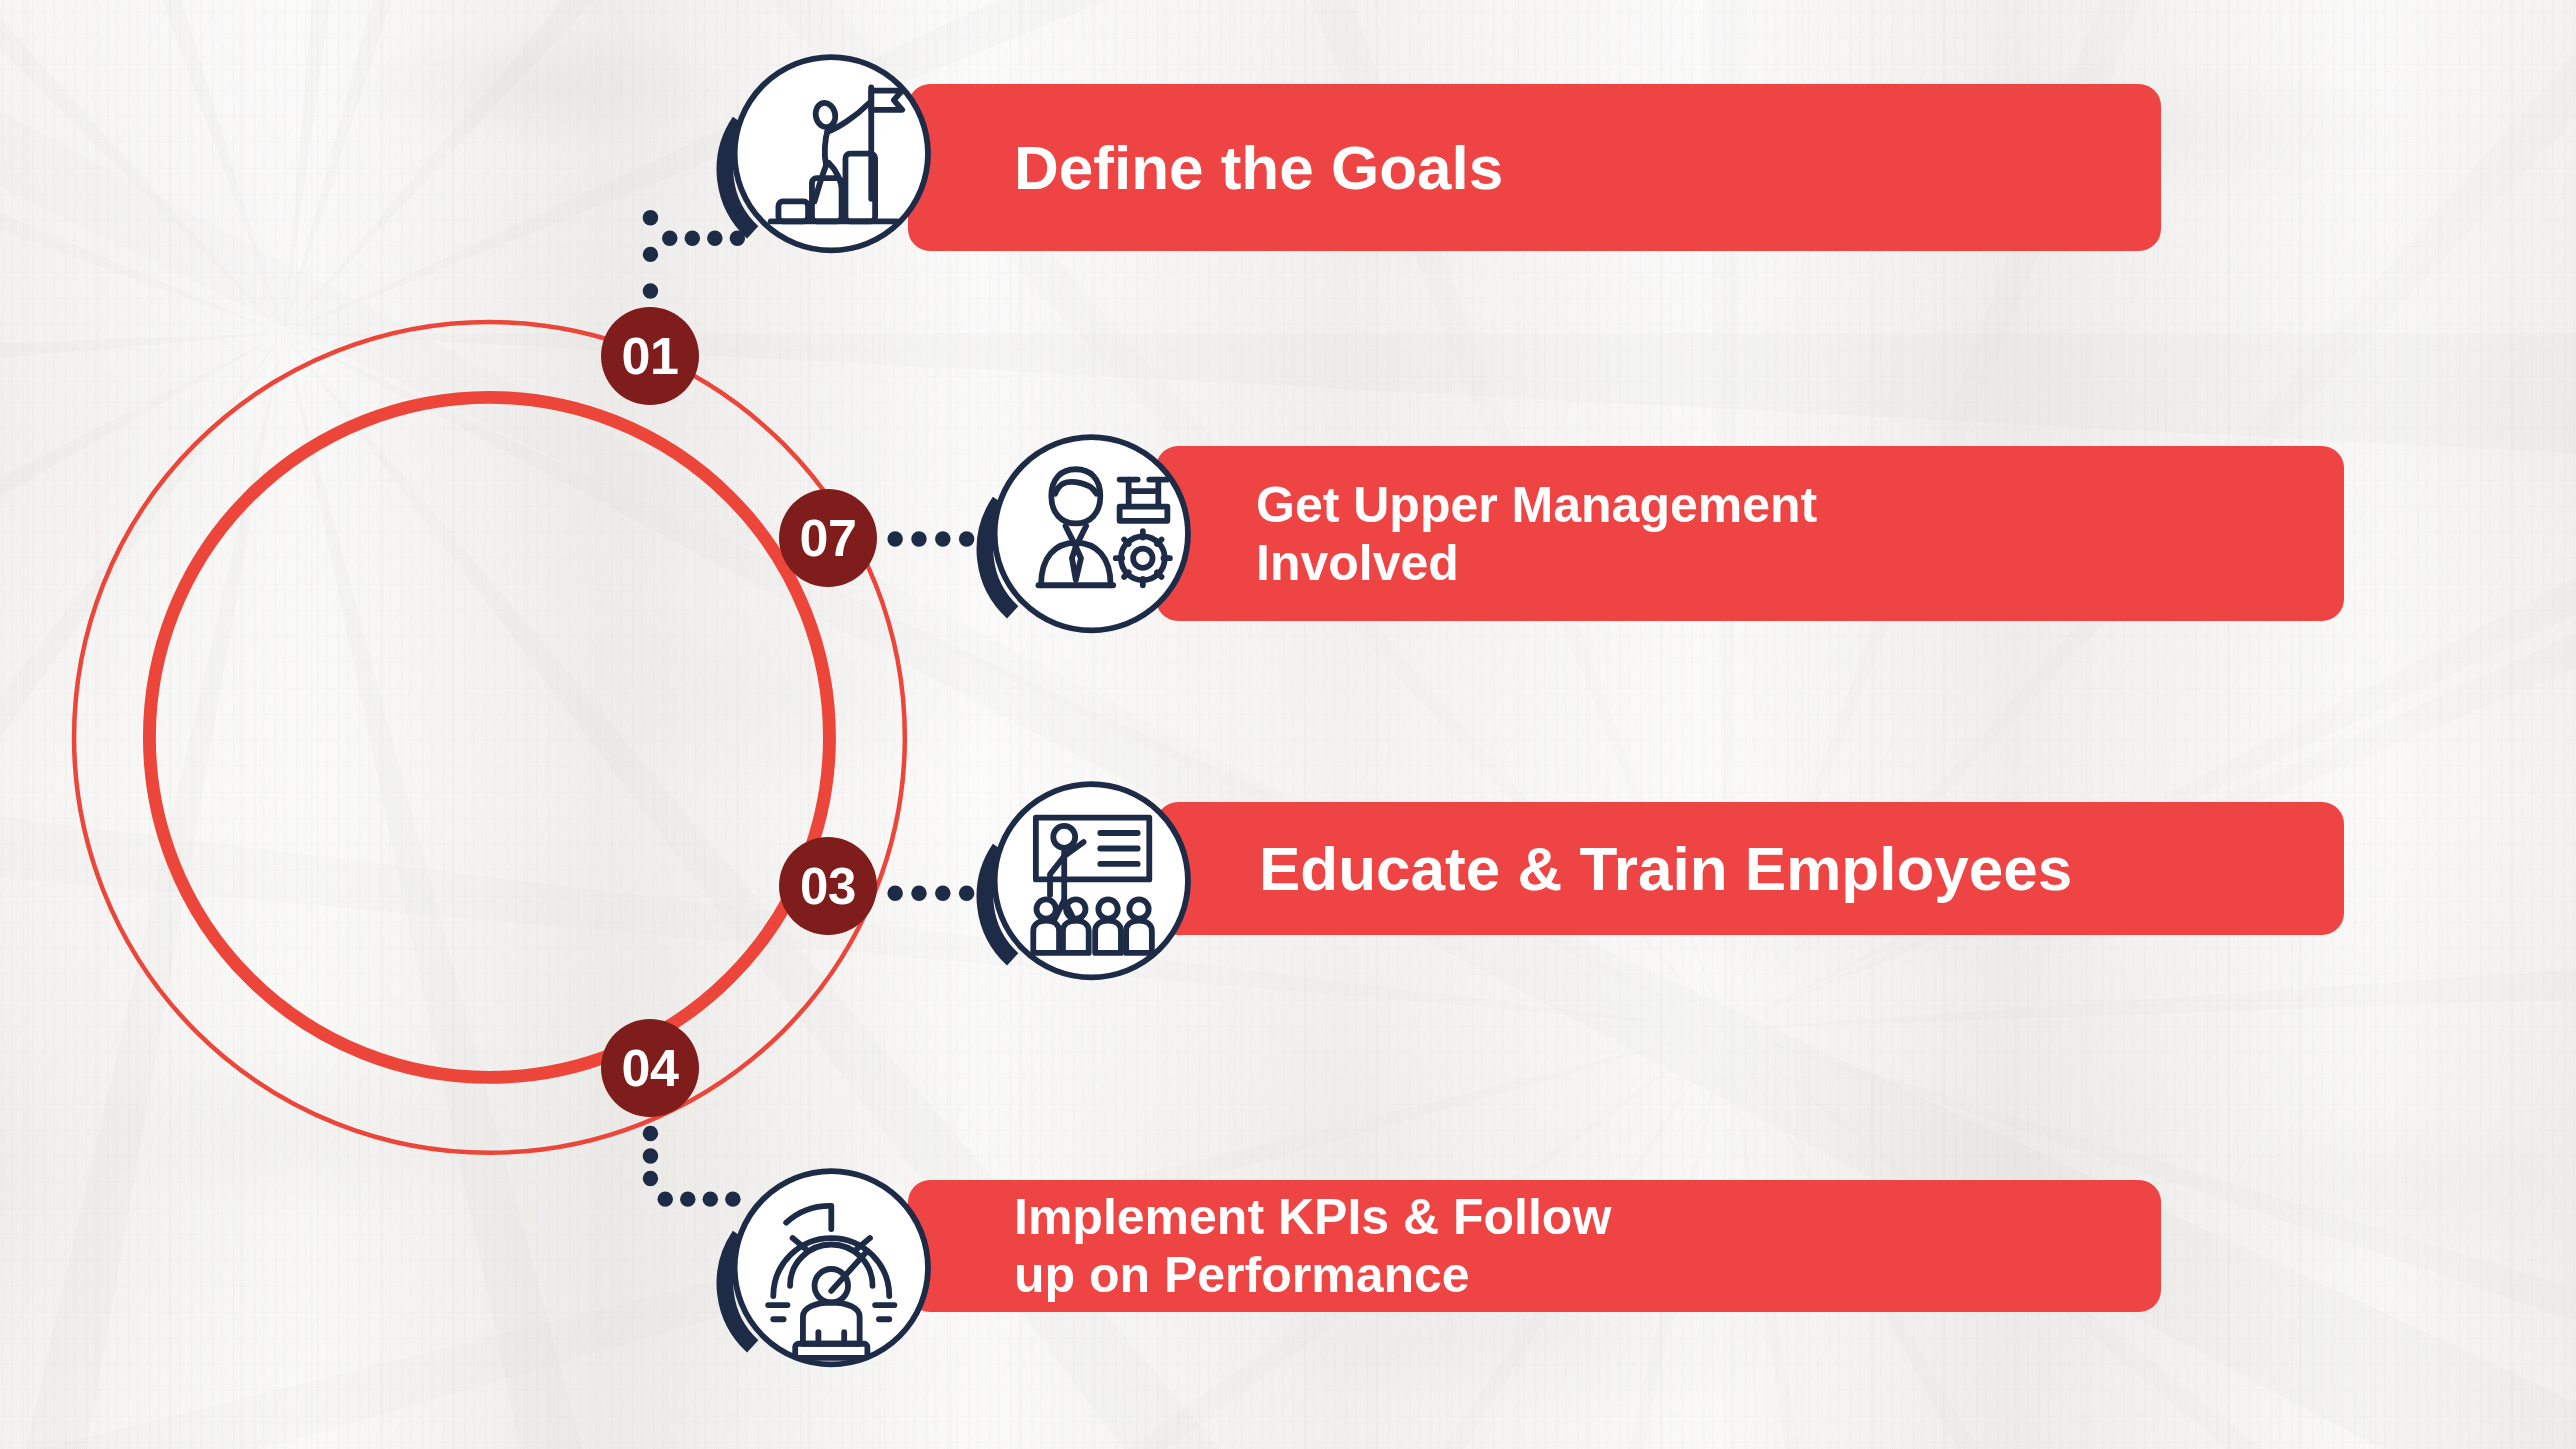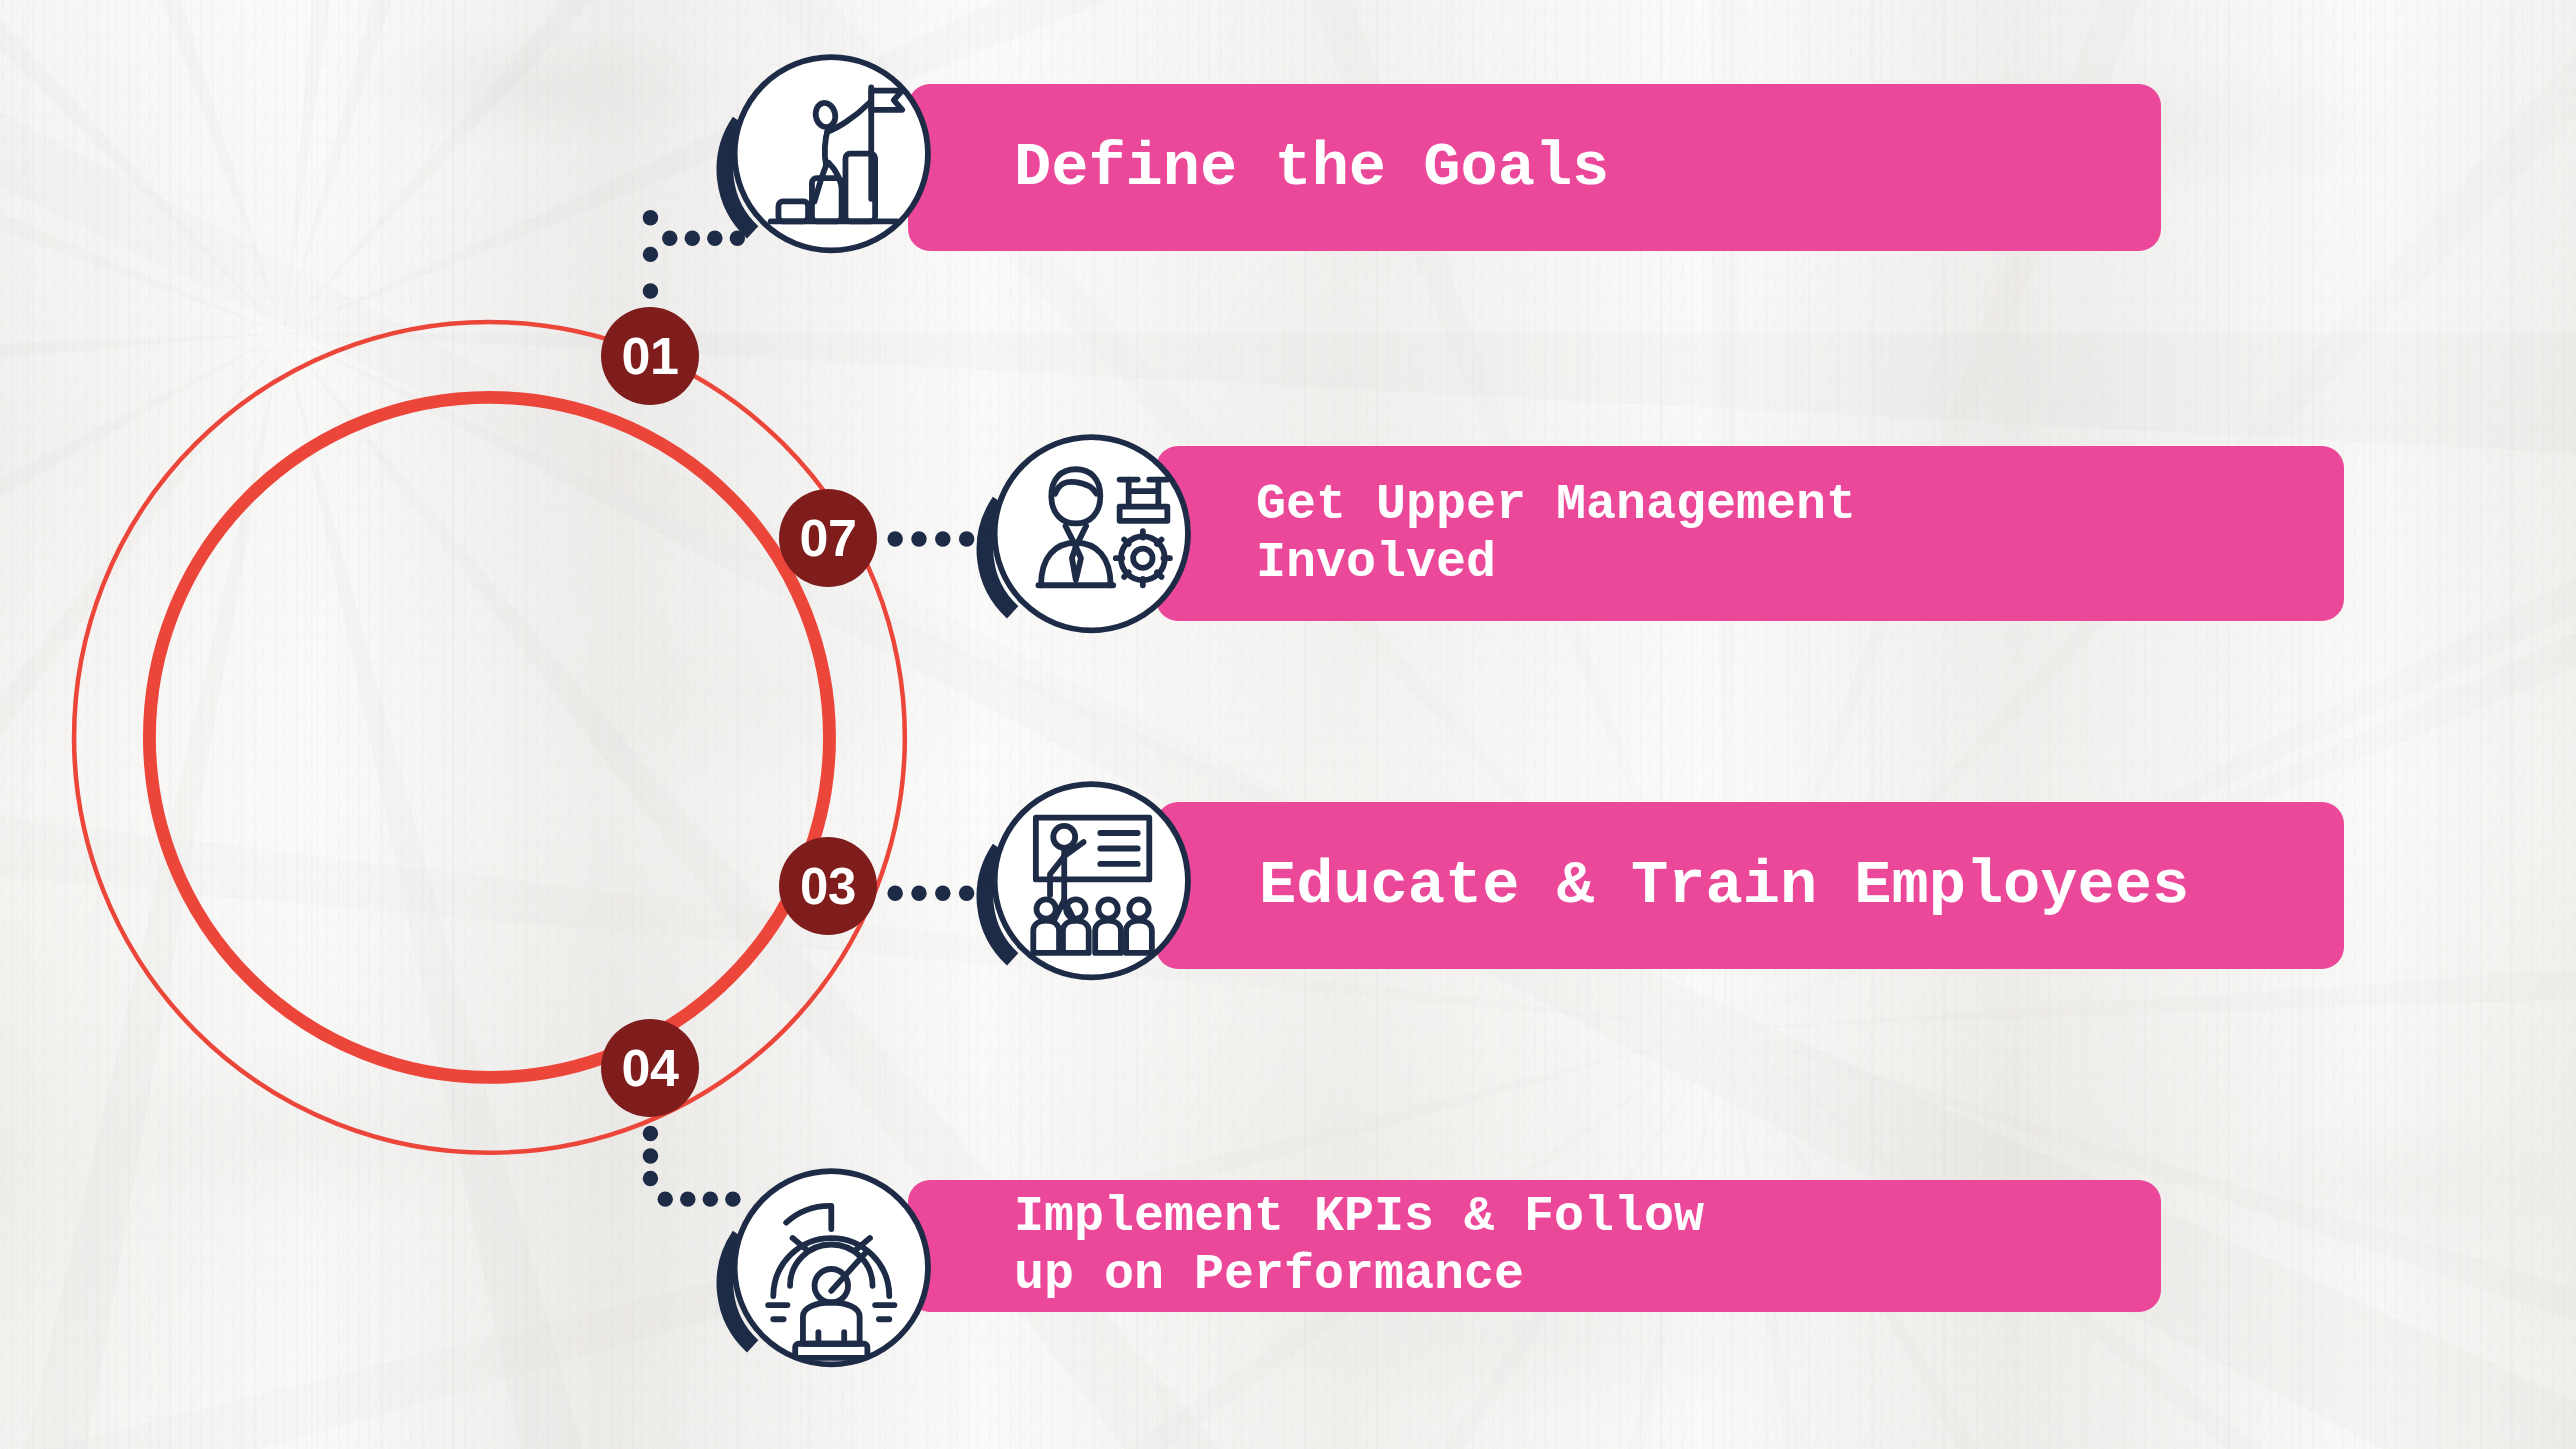--- a/index.html
+++ b/index.html
@@ -128,25 +128,24 @@
   .badge-01 { width: 98px; height: 98px; left: 601px;  top: 307px;  font-size: 52px; }
   .badge-02 { width: 98px; height: 98px; left: 779px; top: 489px;  font-size: 52px; }
   .badge-03 { width: 98px; height: 98px; left: 779px; top: 837px; font-size: 51px; }
   .badge-04 { width: 98px; height: 98px; left: 601px;  top: 1019px; font-size: 52px; }
 
   
   .row { position: absolute; z-index: 6; }
 
   .bar {
     position: absolute;
-    background: #ec4899;
+    background: #ef4444;
     border-radius: 22px;
     display: flex;
     align-items: center;
-    font-family: Liberation Mono, monospace;
   }
   .bar-label {
     color: #ffffff;
     font-weight: 700;
     line-height: 1.16;
     white-space: pre-line;
     font-stretch: condensed;
   }
 
   .iconwrap { position: absolute; z-index: 7; width: 232px; height: 232px; }
@@ -154,21 +153,21 @@
 
   
   .row-1 .bar   { left: 908px; top: 84px;  width: 1253px; height: 167px; }
   .row-1 .bar-label { font-size: 62px; padding-left: 106px; }
   .row-1 .iconwrap { left: 714px; top: 39px; }
 
   .row-2 .bar   { left: 1156px; top: 446px;  width: 1188px; height: 175px; }
   .row-2 .bar-label { font-size: 50px; padding-left: 100px; }
   .row-2 .iconwrap { left: 974px; top: 419px; }
 
-  .row-3 .bar   { left: 1156px; top: 802px; width: 1188px; height: 167px; }
+  .row-3 .bar   { left: 1156px; top: 802px; width: 1188px; height: 133px; }
   .row-3 .bar-label { font-size: 62px; padding-left: 103px; }
   .row-3 .iconwrap { left: 974px; top: 766px; }
 
   .row-4 .bar   { left: 908px; top: 1180px; width: 1253px; height: 132px; }
   .row-4 .bar-label { font-size: 50px; padding-left: 106px; }
   .row-4 .iconwrap { left: 714px; top: 1153px; }
 </style>
 </head>
 <body>
 

